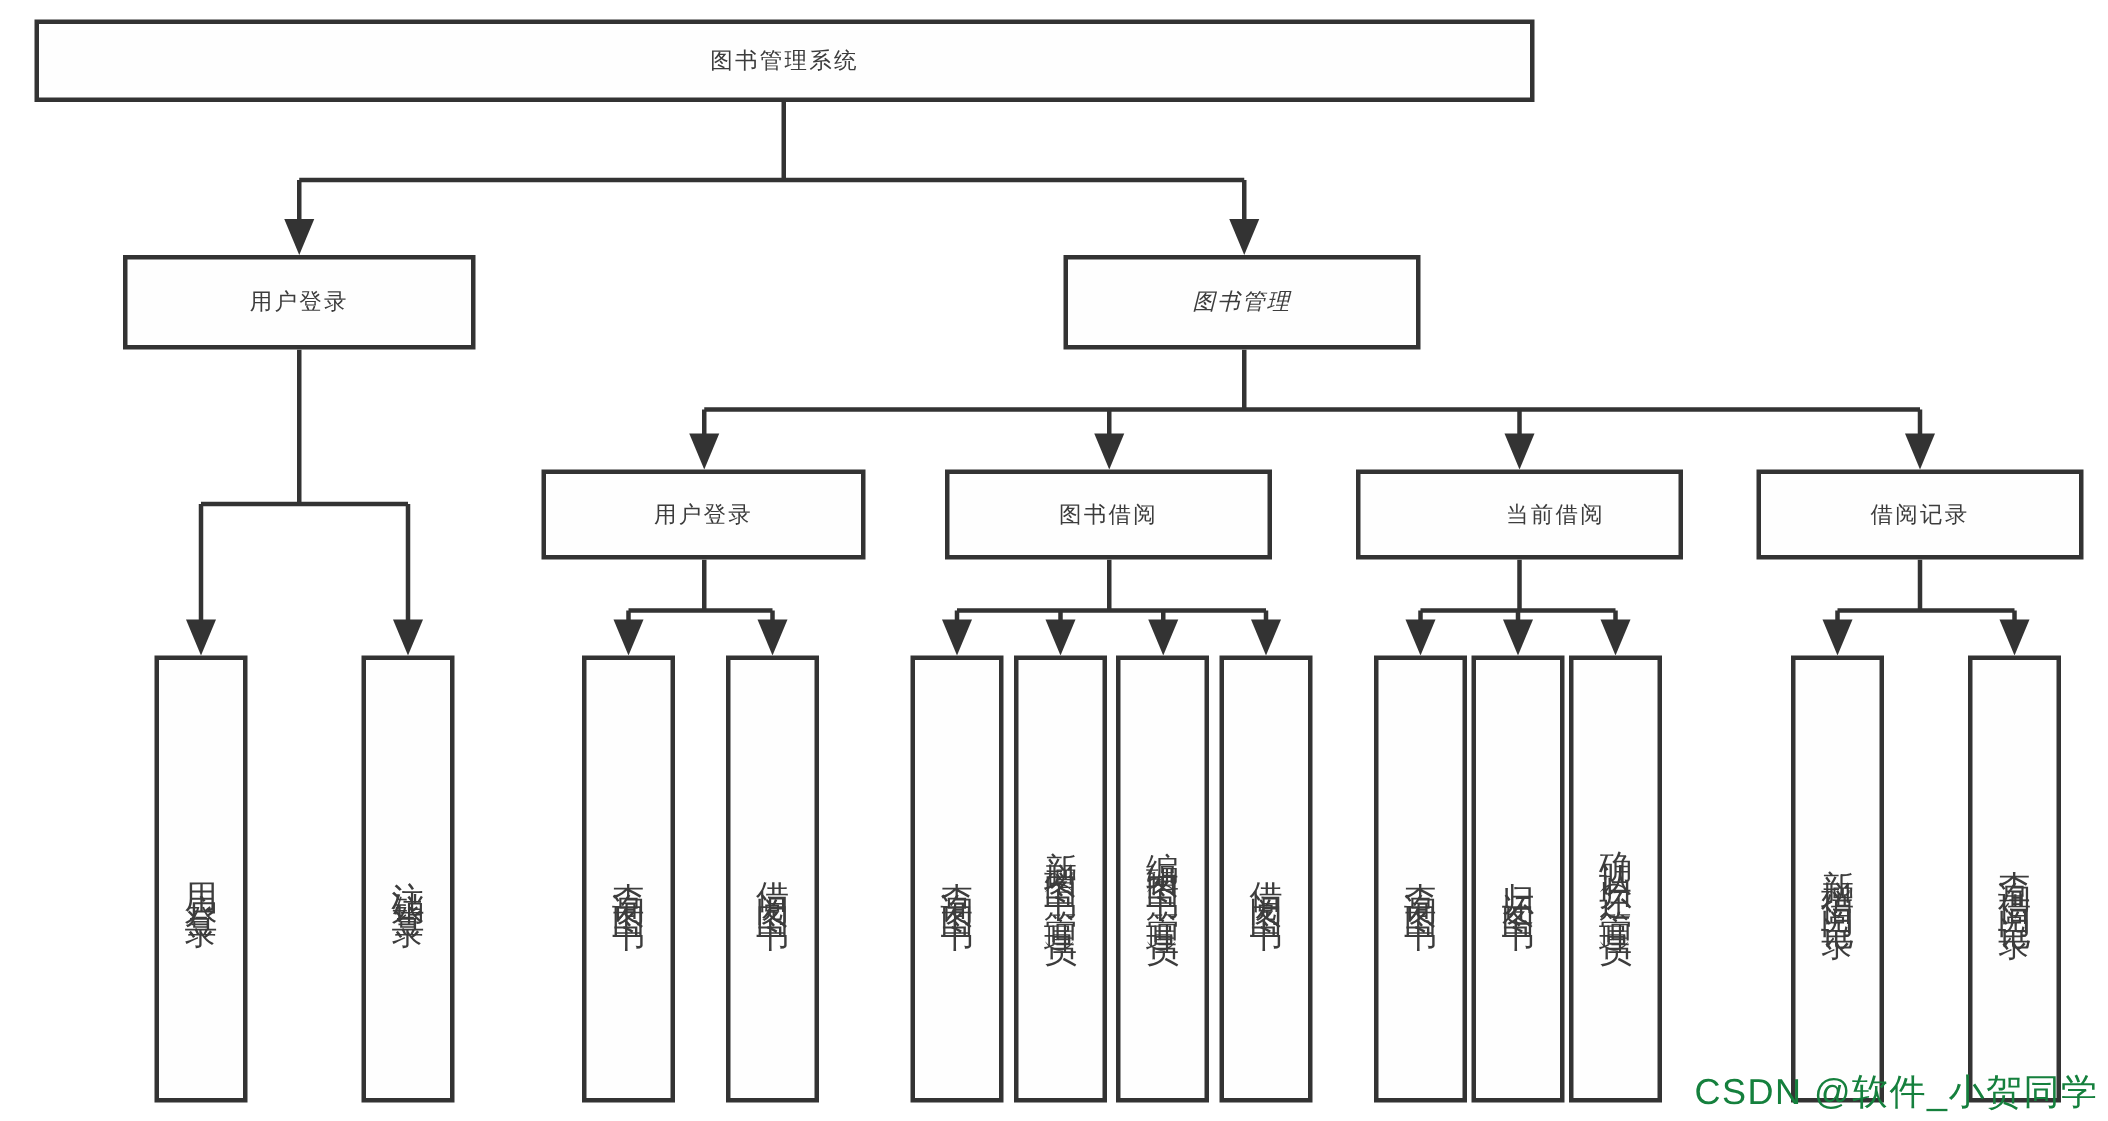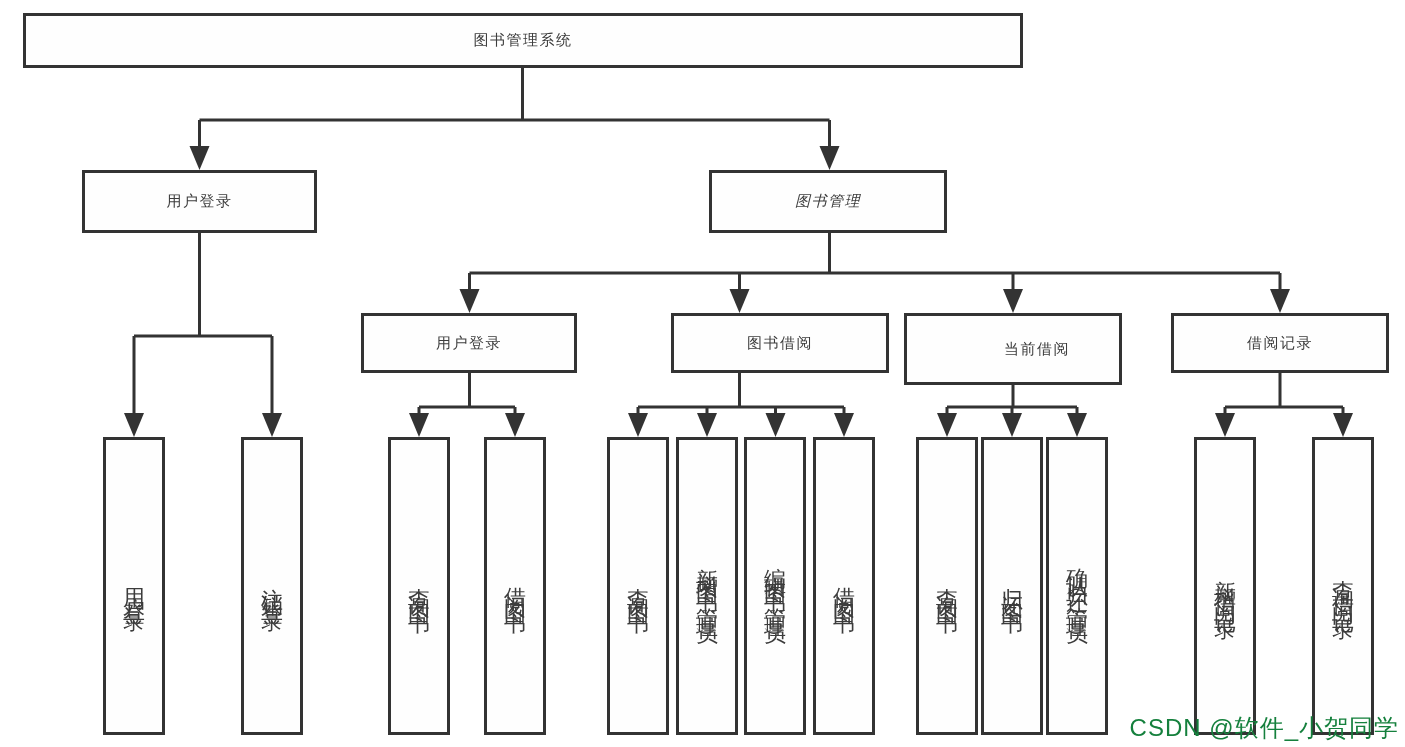--- a/index.html
+++ b/index.html
@@ -107,24 +107,24 @@
   <div class="box" style="left:82px; top:170px; width:235px; height:63px;">
     <span class="hlabel">用户登录</span>
   </div>
   <div class="box" style="left:709px; top:170px; width:238px; height:63px;font-style:italic;">
     <span class="hlabel">图书管理</span>
   </div>
 
   <div class="box" style="left:361px; top:313px; width:216px; height:60px;">
     <span class="hlabel">用户登录</span>
   </div>
-  <div class="box" style="left:630px; top:313px; width:218px; height:60px;margin-left:41px;">
+  <div class="box" style="left:630px; top:313px; width:218px; height:60px;">
     <span class="hlabel">图书借阅</span>
   </div>
-  <div class="box" style="left:904px; top:313px; width:218px; height:72px;padding-left:48px;">
+  <div class="box" style="left:904px; top:313px; width:218px; height:60px;padding-left:48px;">
     <span class="hlabel">当前借阅</span>
   </div>
   <div class="box" style="left:1171px; top:313px; width:218px; height:60px;">
     <span class="hlabel">借阅记录</span>
   </div>
 
   <div class="box" style="left:103px; top:437px; width:62px; height:298px;">
     <span class="vlabel">用户登录</span>
   </div>
   <div class="box" style="left:241px; top:437px; width:62px; height:298px;">

